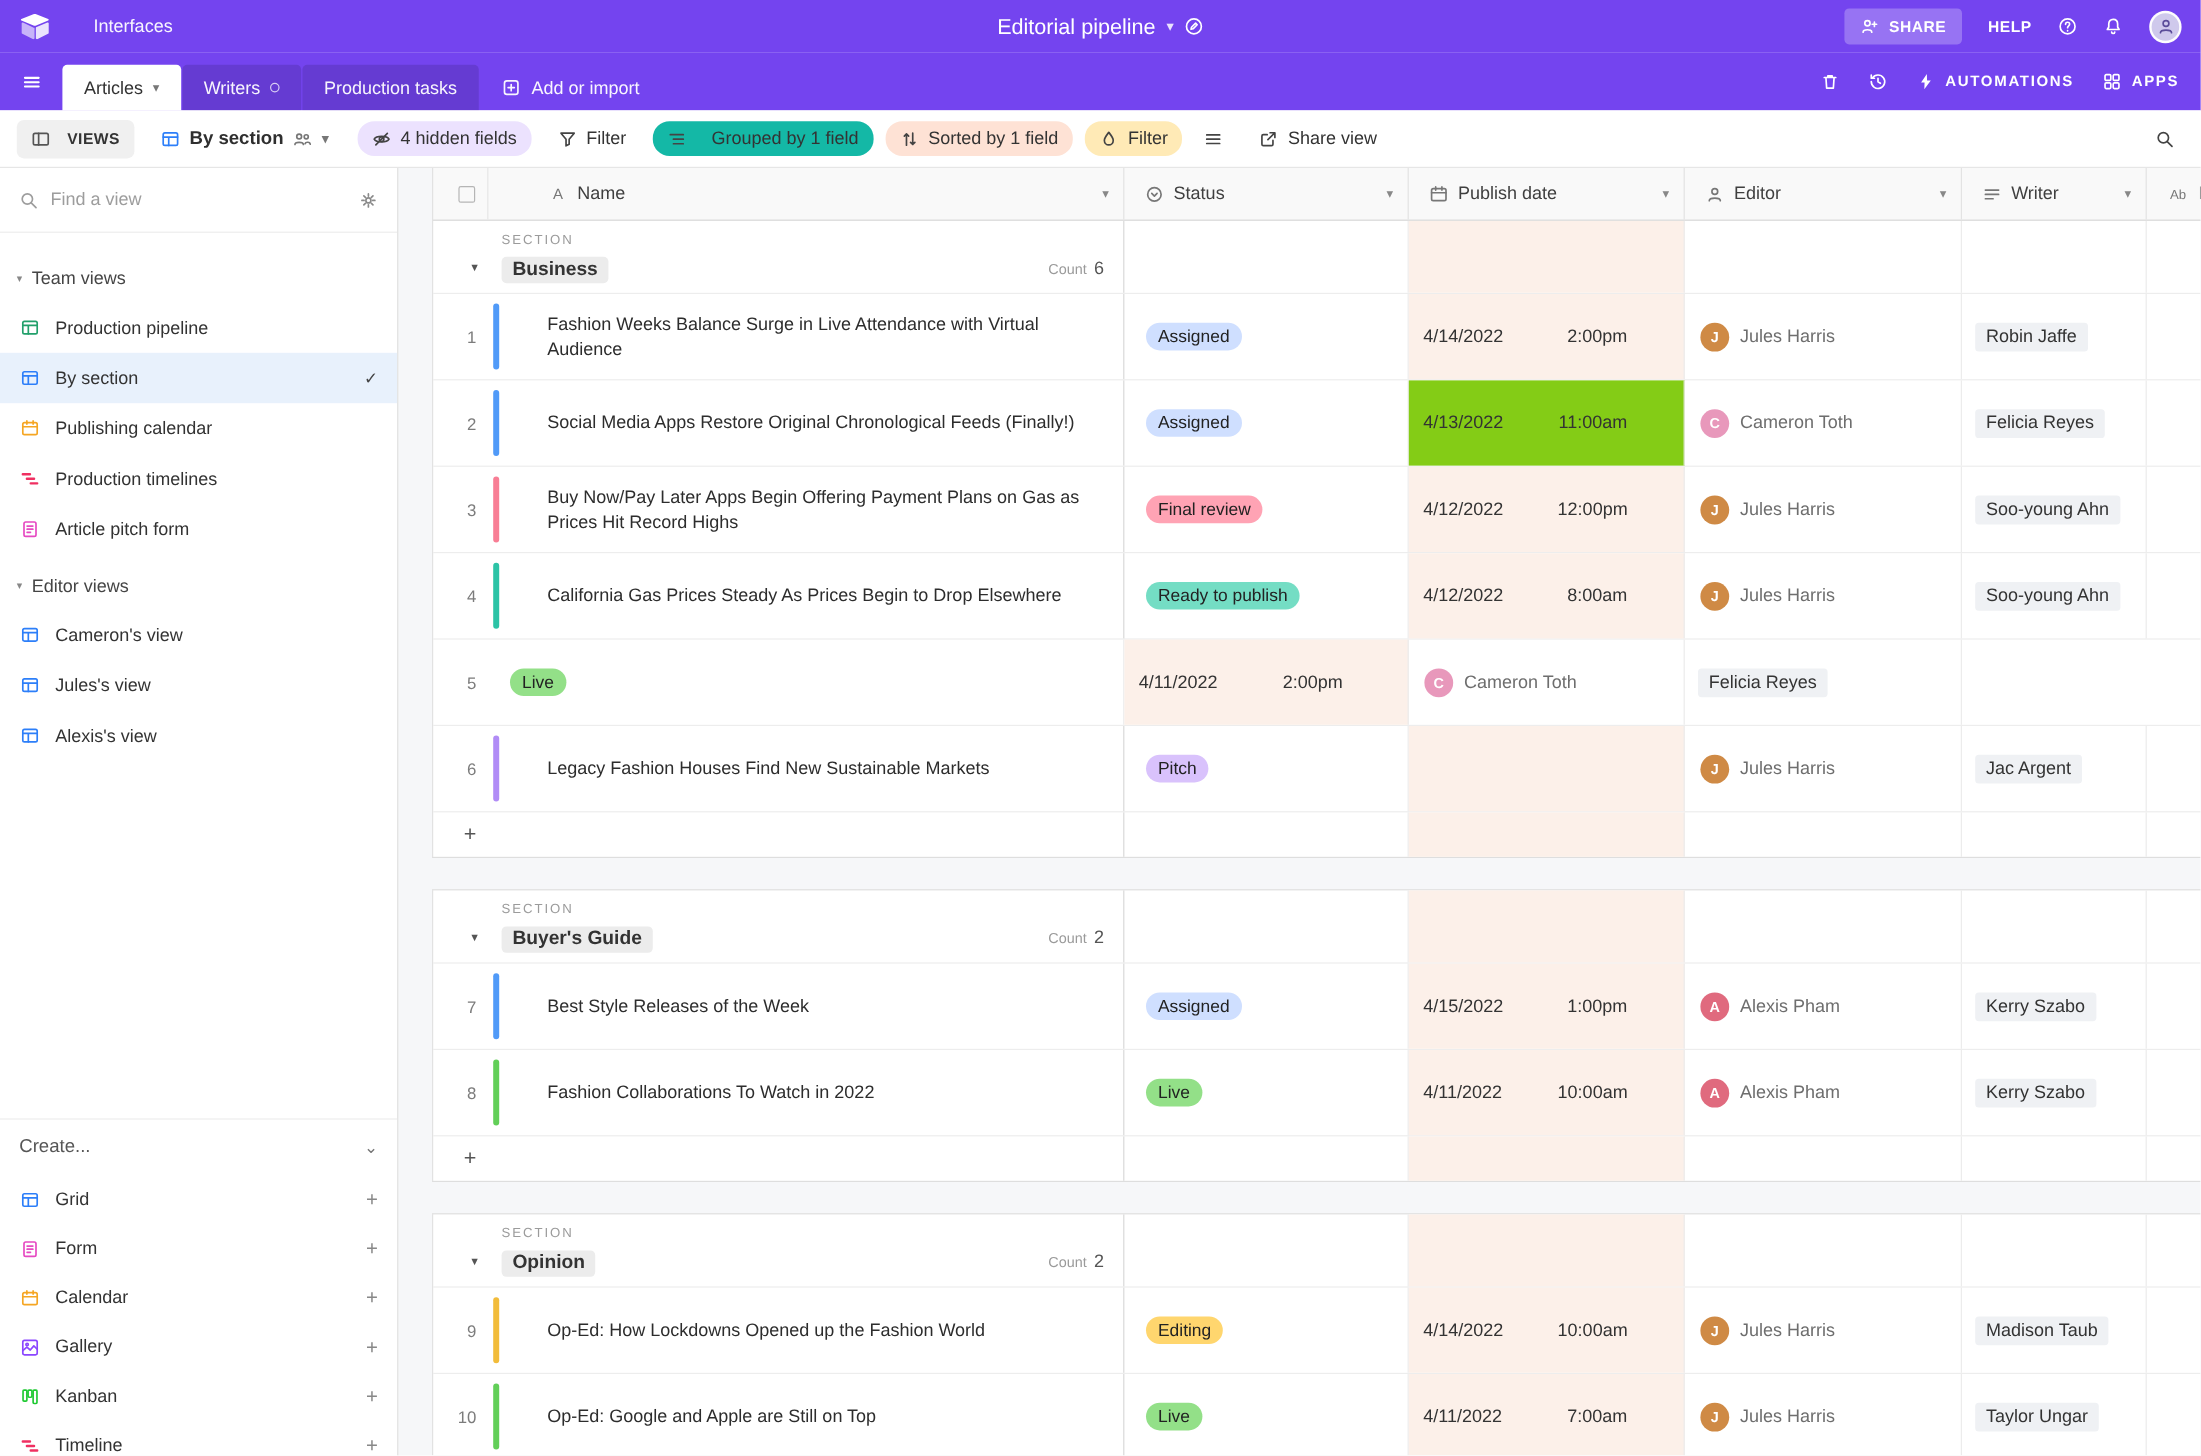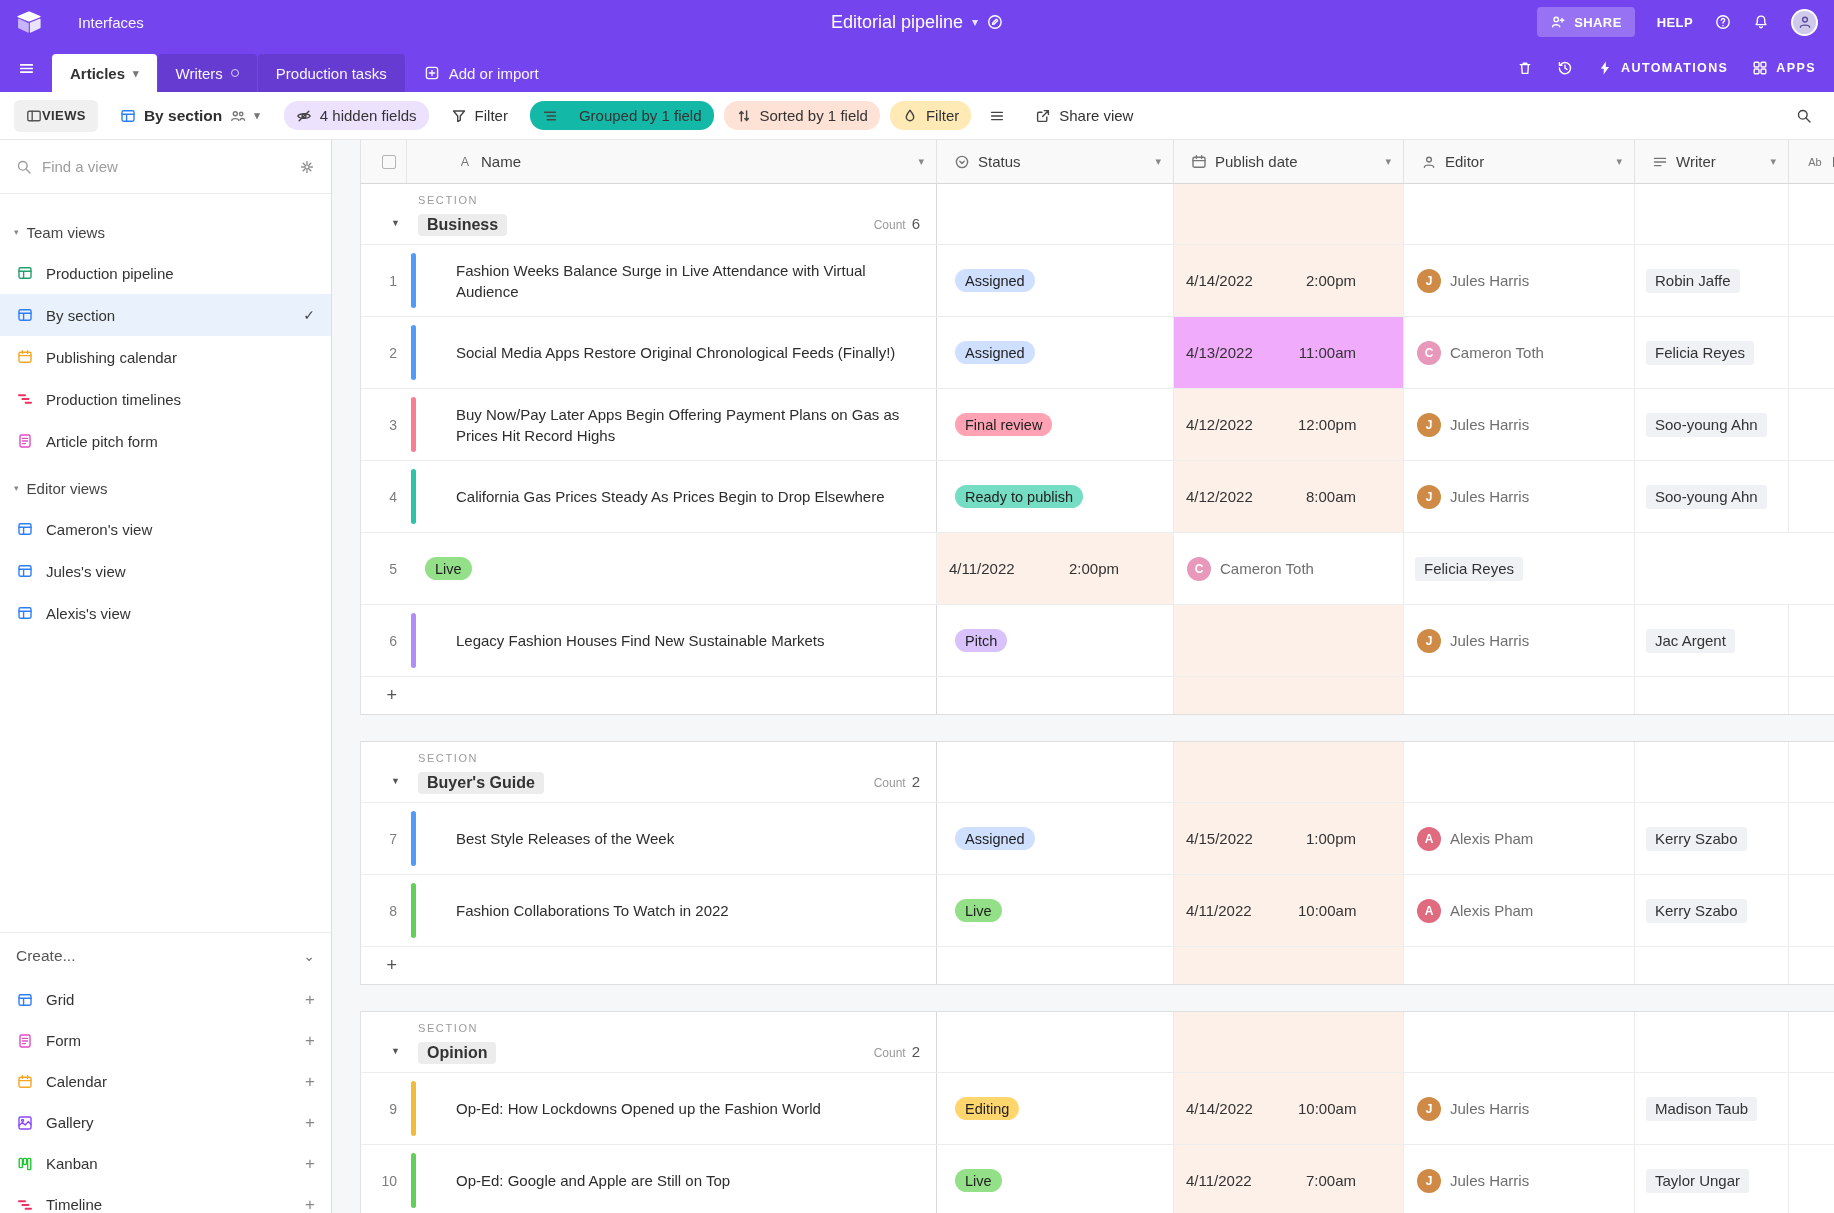--- a/index.html
+++ b/index.html
@@ -18,31 +18,31 @@
 .tb-right{margin-left:auto;display:flex;align-items:center;gap:22px}
 .share-btn{display:flex;align-items:center;gap:8px;background:rgba(255,255,255,.25);color:#fff;font-weight:bold;font-size:13px;letter-spacing:.4px;padding:7px 13px;border-radius:4px}
 .tb-help{font-weight:bold;font-size:13px;letter-spacing:.4px;color:#fff}
 .avatar-top{width:27px;height:27px;border-radius:50%;background:#cfc9ec;border:2px solid rgba(255,255,255,.95);display:flex;align-items:center;justify-content:center;color:#5b4d9a}
 
 
 .tabbar{flex:0 0 48px;height:48px;display:flex;align-items:flex-end;color:#fff}
 .hamburger{width:52px;height:48px;display:flex;align-items:center;justify-content:center;color:#fff}
 .tabs{display:flex;align-items:flex-end}
 .tab{height:38px;display:flex;align-items:center;gap:8px;padding:0 18px;font-size:15px;color:rgba(255,255,255,.95);background:rgba(0,0,0,.12);border-radius:4px 4px 0 0;margin-right:1px}
-.tab.active{background:#fff;color:#333;font-weight:bold}
+.tab.active{background:#fff;color:#333;font-weight:normal}
 .tab-caret{font-size:11px;color:#777}
 .tab-info{width:8px;height:8px;border:1.2px solid rgba(255,255,255,.75);border-radius:50%;display:inline-block}
 .addtab{display:flex;align-items:center;gap:9px;font-size:15px;padding:0 18px;height:38px;color:rgba(255,255,255,.95)}
 .tab-right{margin-left:auto;display:flex;align-items:center;gap:24px;height:100%;padding-right:18px}
 .tr-item{display:flex;align-items:center;gap:8px}
 .tr-label{font-size:12.5px;font-weight:bold;letter-spacing:1.4px}
 
 
 .toolbar{flex:0 0 48px;height:48px;background:#fff;border-bottom:1px solid #e6e6e6;display:flex;align-items:center;gap:10px;padding:0 14px;color:#3c3c3c}
-.views-btn{display:flex;align-items:center;gap:0;background:#f0f0f0;border-radius:6px;padding:8px 12px;font-weight:bold;font-size:13px;letter-spacing:.4px;color:#333}
+.views-btn{display:flex;align-items:center;gap:14px;background:#f0f0f0;border-radius:6px;padding:8px 12px;font-weight:bold;font-size:13px;letter-spacing:.4px;color:#333}
 .views-btn .i{color:#555}
 .viewname{display:flex;align-items:center;gap:8px;margin-left:12px;margin-right:14px;font-weight:bold;font-size:15.5px;color:#2f2f2f}
 .viewname .gray{color:#777}
 .tcaret{font-size:11px;color:#777}
 .blue{color:#2d7ff9}
 .pill{display:flex;align-items:center;gap:8px;border-radius:14px;padding:6px 12px;font-size:15px;color:#333}
 .pill .i{color:#444}
 .pill.iconly{padding:6px 8px}
 .tb-search{margin-left:auto;color:#444;padding-right:8px}
 
@@ -606,21 +606,21 @@
               <div class="cell numcell">
                 <span>2</span>
               </div>
               <div class="cell namecell">
                 <span class="strip" style="background: rgb(80, 154, 248);"></span>
                 <span class="nametext">Social Media Apps Restore Original Chronological Feeds (Finally!)</span>
               </div>
               <div class="cell statuscell">
                 <span class="chip" style="background: rgb(207, 223, 255);">Assigned</span>
               </div>
-              <div class="cell datecell tint" style="background: #f0abfc;">
+              <div class="cell datecell tint" style="background: #84cc16;">
                 <span class="date">4/13/2022</span>
                 <span class="time">11:00am</span>
               </div>
               <div class="cell editorcell">
                 <span class="avatar" style="background: rgb(232, 152, 187);">C</span>
                 <span class="editorname">Cameron Toth</span>
               </div>
               <div class="cell writercell">
                 <span class="wchip">Felicia Reyes</span>
               </div>

